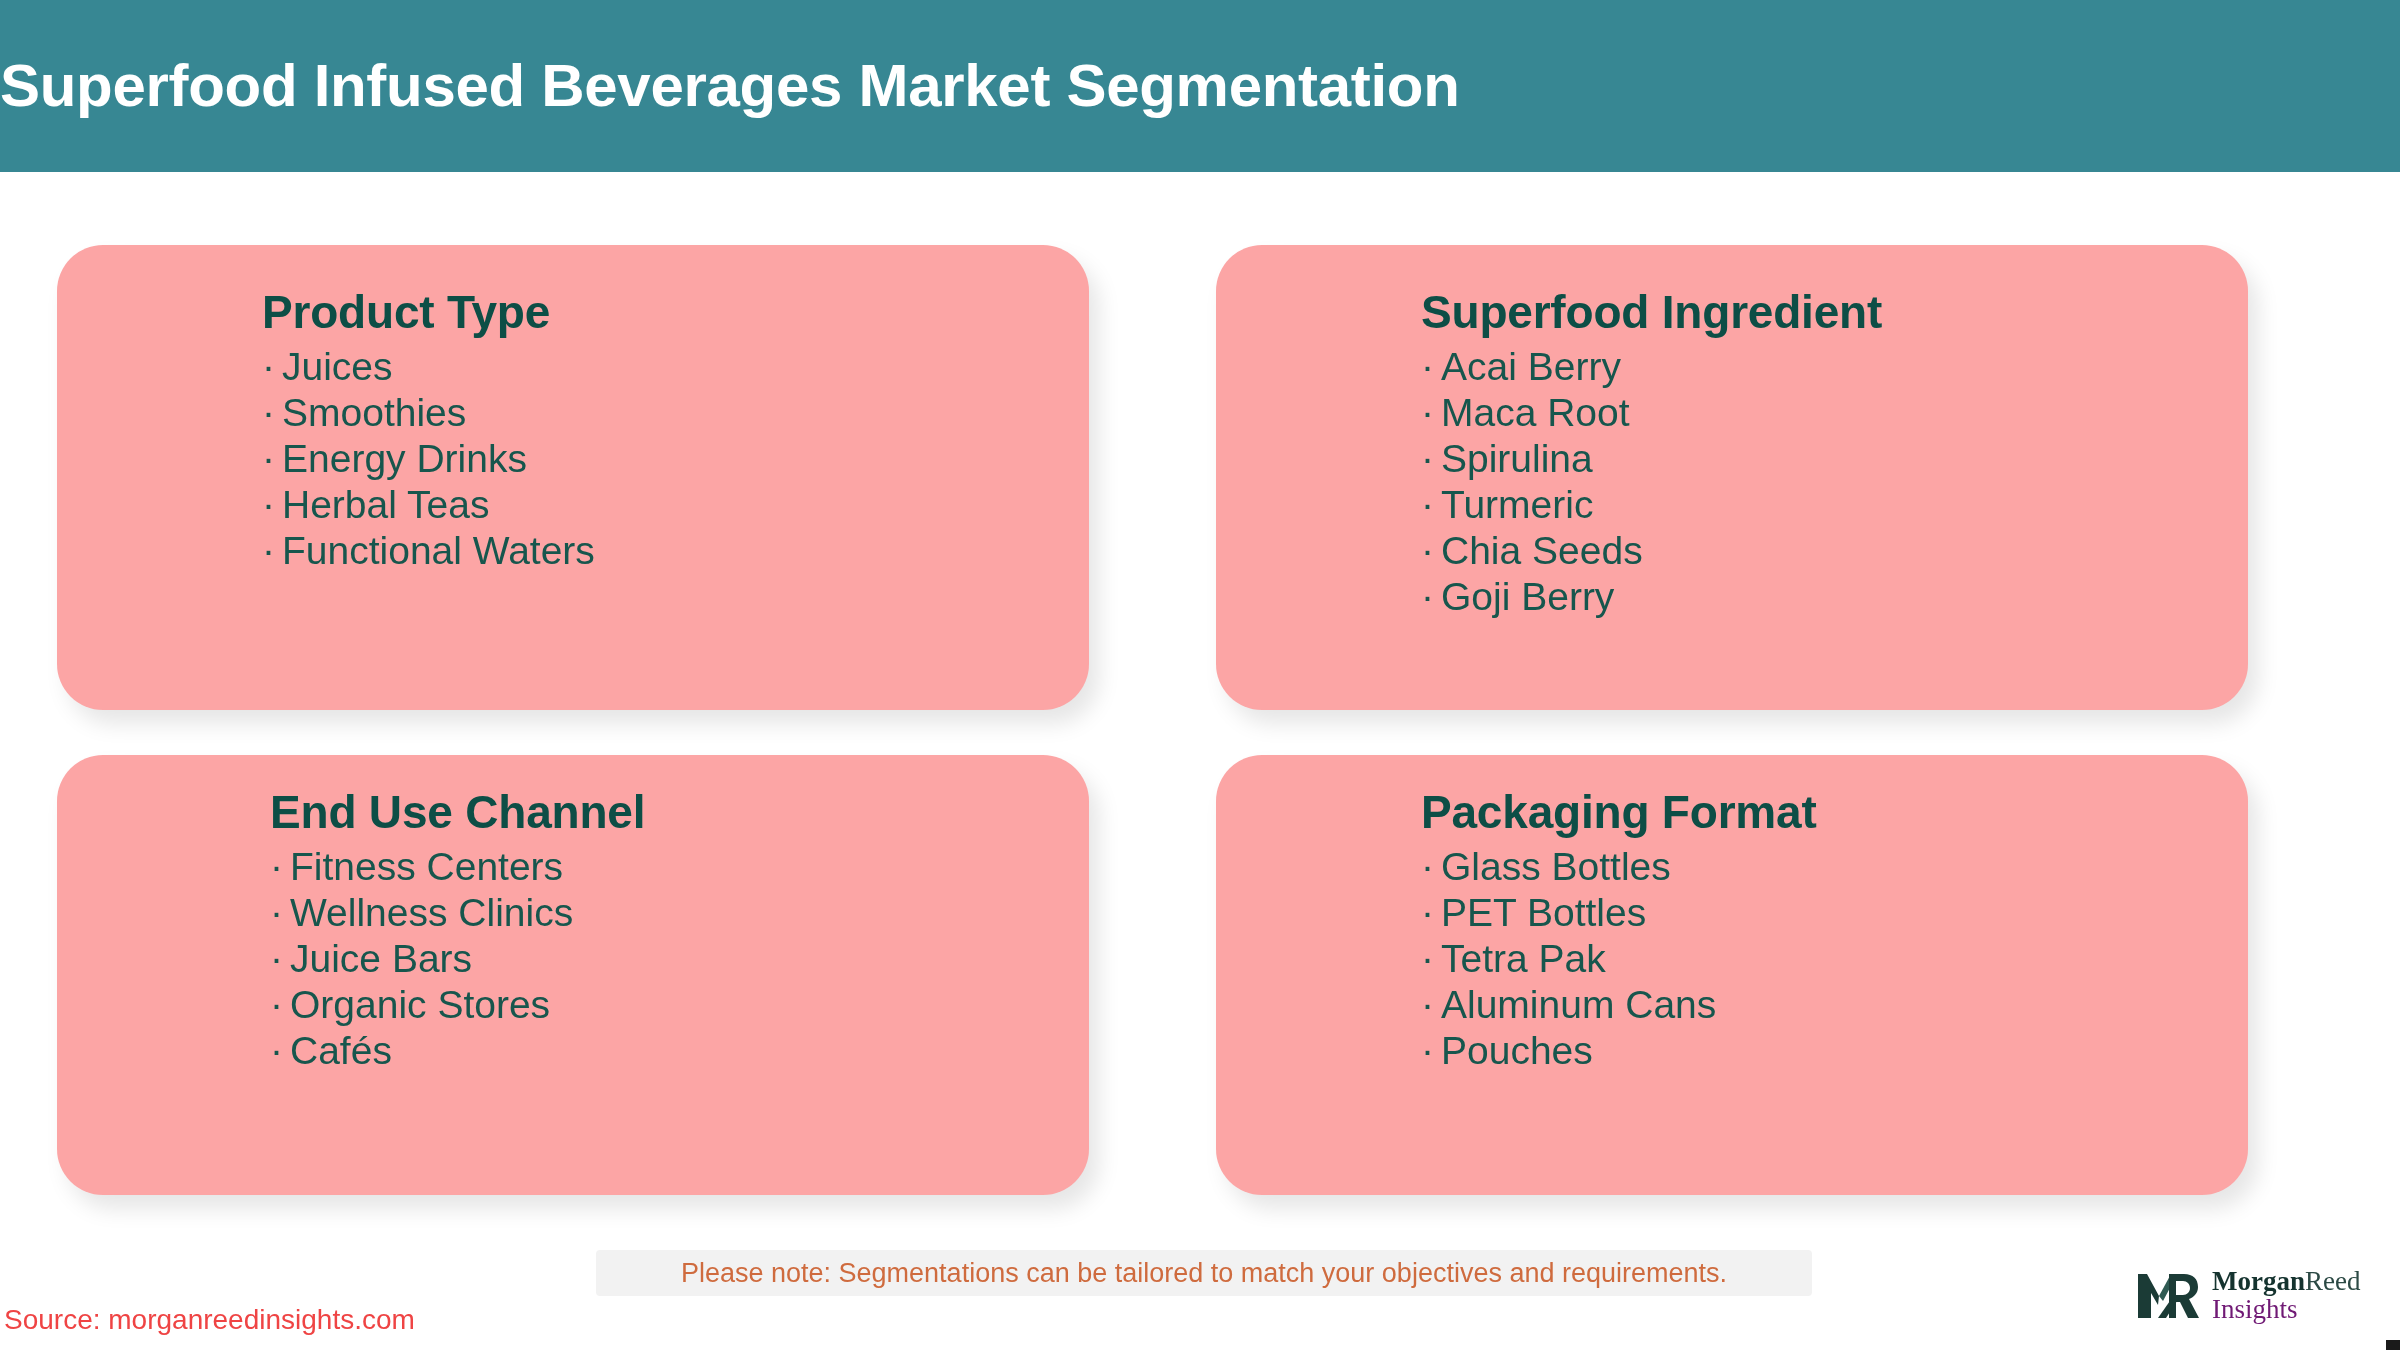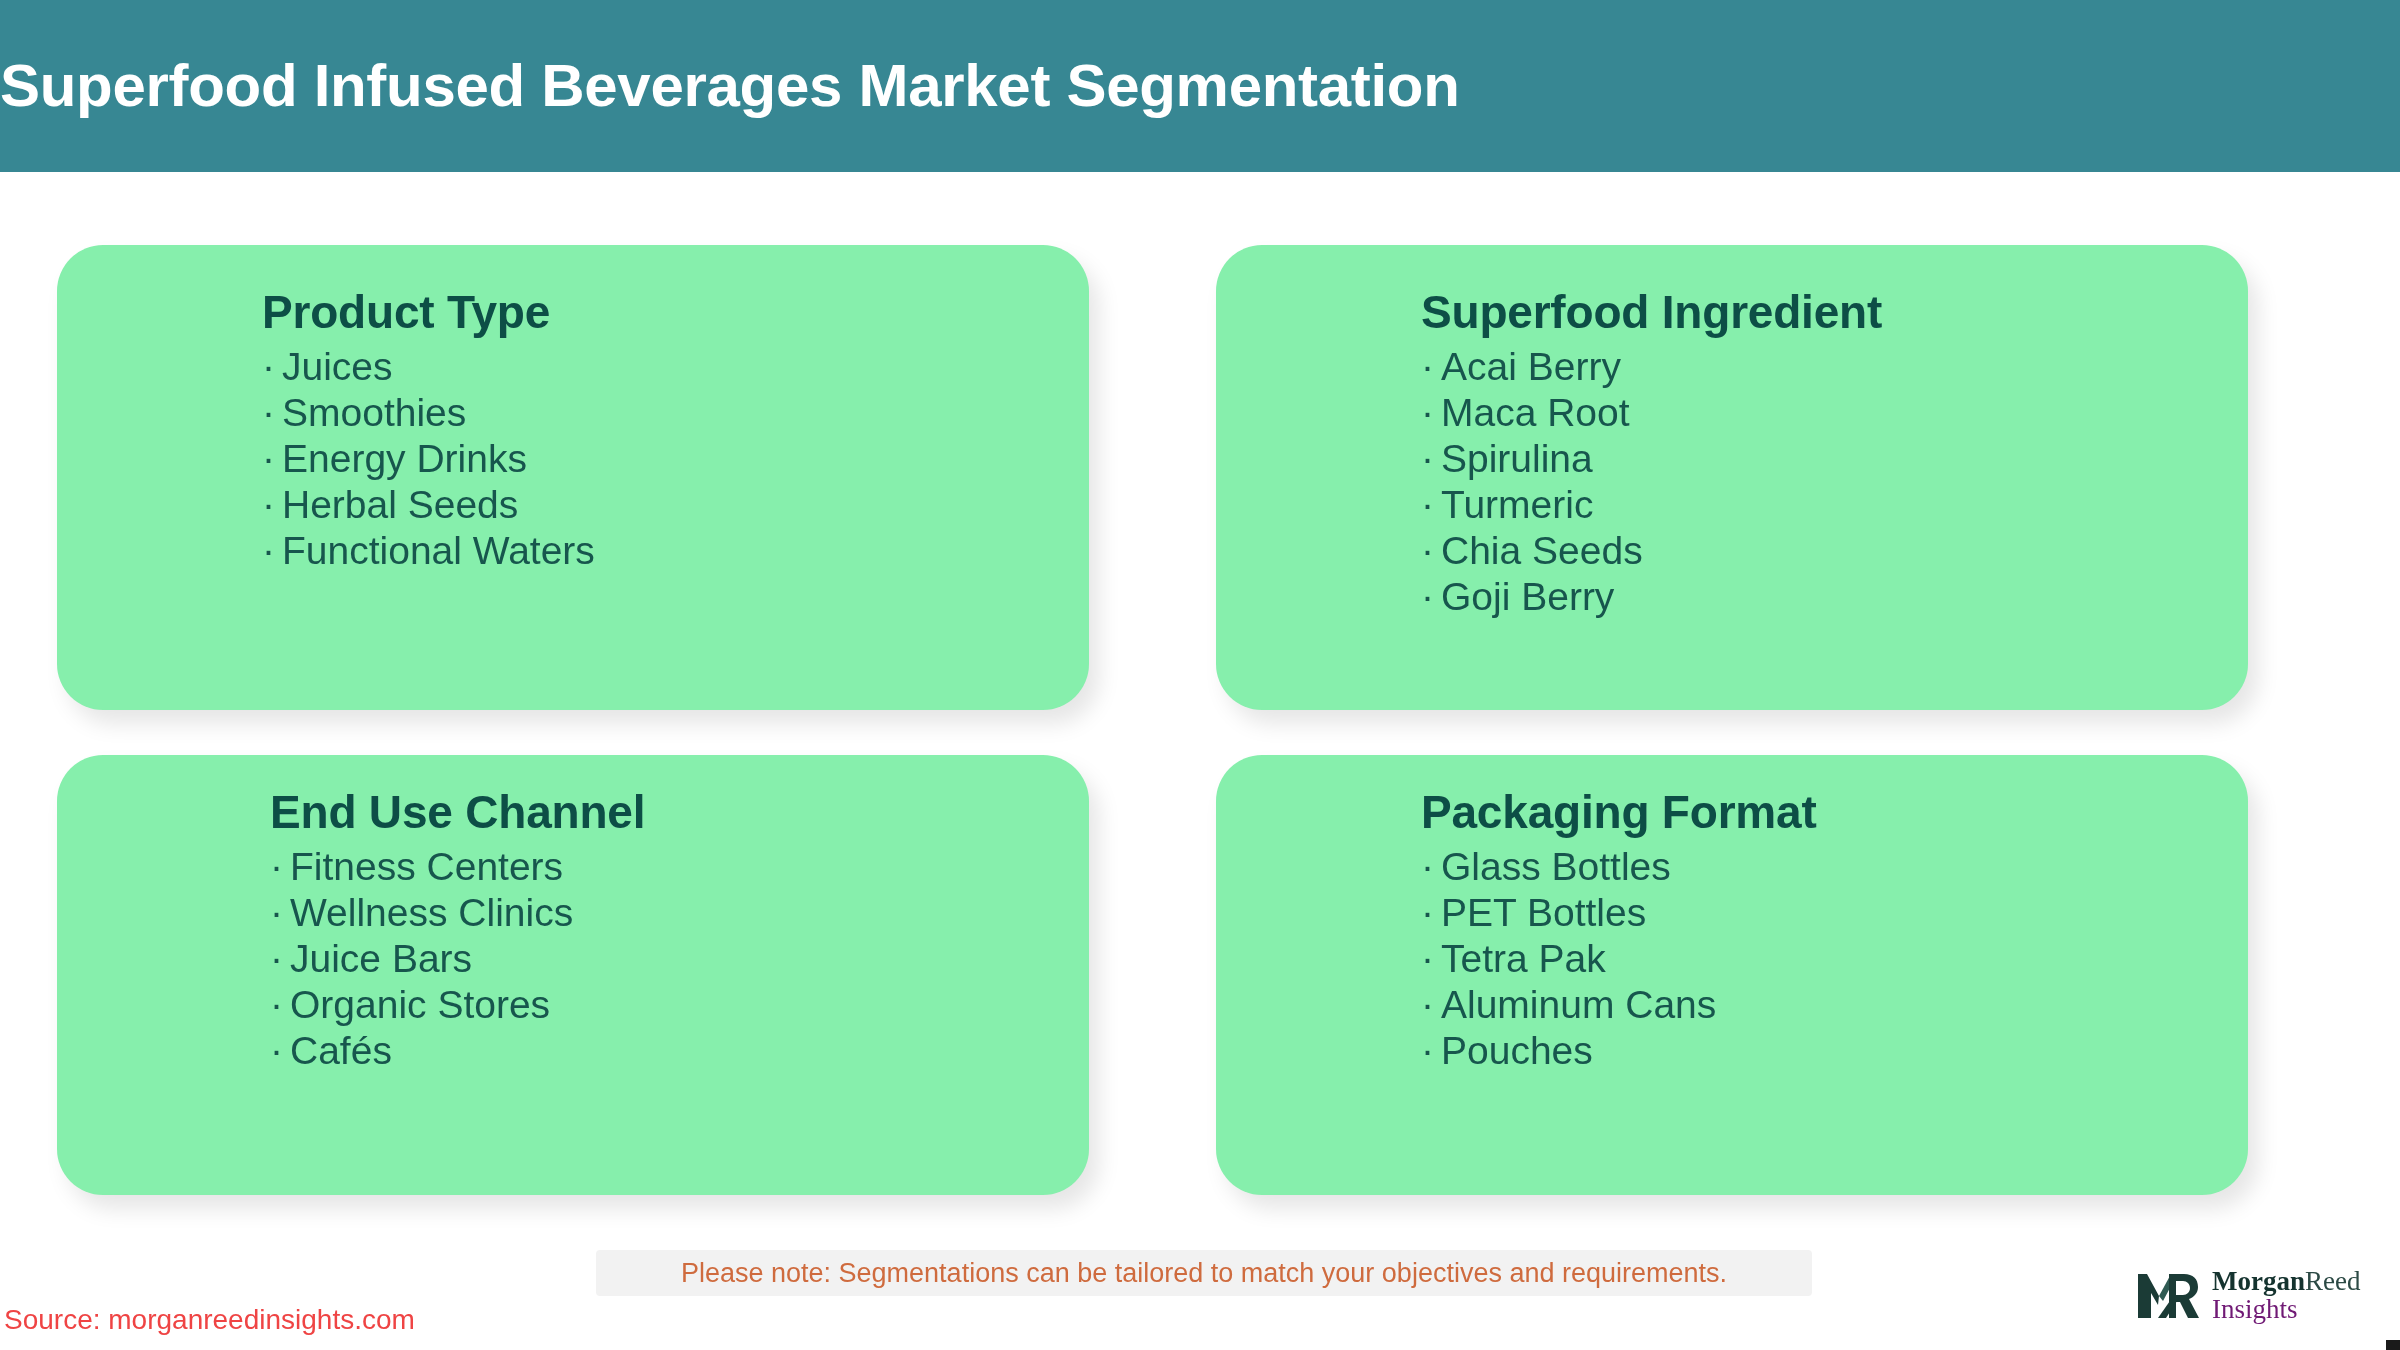--- a/index.html
+++ b/index.html
@@ -47,21 +47,21 @@
   .cards {
     position: absolute;
     left: 0;
     top: 172px;
     width: 2400px;
     height: 1060px;
   }
 
   .card {
     position: absolute;
-    background: #86efac;
+    background: #fca5a5;
     border-radius: 46px;
     box-shadow: 10px 14px 22px rgba(0, 0, 0, 0.10);
   }
   .card-c1 { left: 57px;   top: 73px;  width: 1032px; height: 465px; }
   .card-c2 { left: 1216px; top: 73px;  width: 1032px; height: 465px; }
   .card-c3 { left: 57px;   top: 583px; width: 1032px; height: 440px; }
   .card-c4 { left: 1216px; top: 583px; width: 1032px; height: 440px; }
 
   .card-inner {
     position: absolute;
@@ -222,21 +222,21 @@
           <li>
               <span class="bullet-dot">·</span>
               <span class="bullet-label">Smoothies</span>
             </li>
           <li>
               <span class="bullet-dot">·</span>
               <span class="bullet-label">Energy Drinks</span>
             </li>
           <li>
               <span class="bullet-dot">·</span>
-              <span class="bullet-label">Herbal Seeds</span>
+              <span class="bullet-label">Herbal Teas</span>
             </li>
           <li>
               <span class="bullet-dot">·</span>
               <span class="bullet-label">Functional Waters</span>
             </li>
         </ul>
       </div>
     </div>
 
     <div class="card card-c2">

